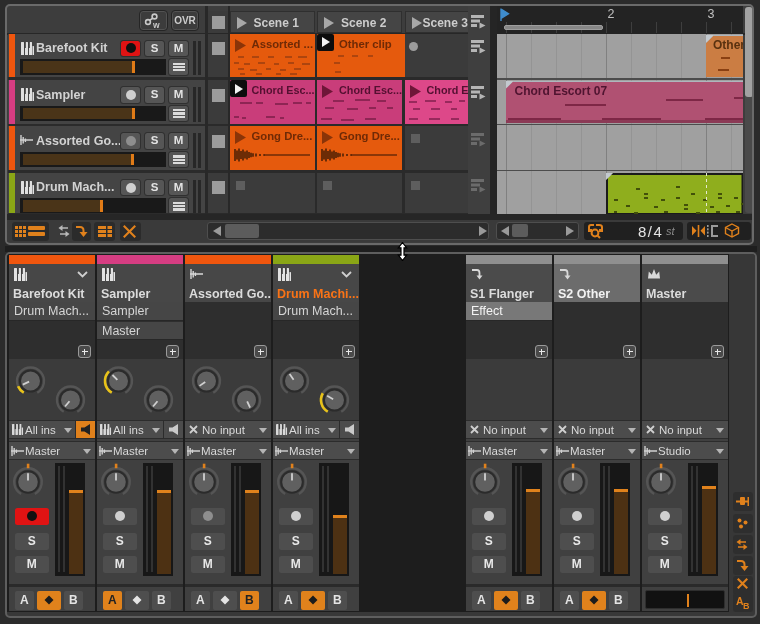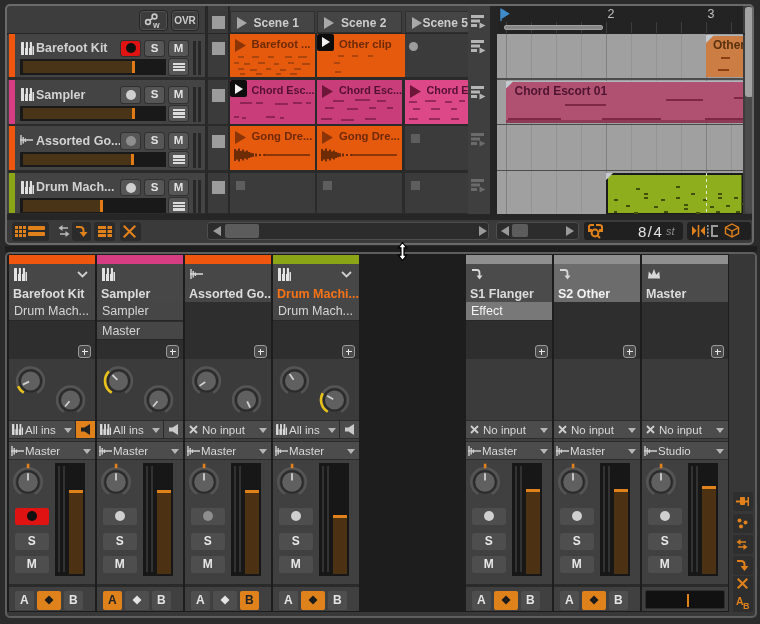--- a/index.html
+++ b/index.html
@@ -169,28 +169,28 @@
     <div class="abs" style="left: 310px; top: 5px; width: 85px; height: 22px; background: rgb(69, 69, 69); border: 1px solid rgb(47, 47, 47); overflow: hidden;">
       <svg style="position: absolute; left: 6px; top: 4.5px; width: 11px; height: 12px;" viewBox="0 0 11 12">
         <path d="M0 0 L10 6 L0 12 Z" fill="#a8a8a8"></path>
       </svg>
       <div class="abs" style="left: 23px; top: 3.5px; font-size: 12px; font-weight: bold; color: rgb(204, 204, 204); white-space: nowrap;">Scene 2</div>
     </div>
     <div class="abs" style="left: 397.5px; top: 5px; width: 85px; height: 22px; background: rgb(69, 69, 69); border: 1px solid rgb(47, 47, 47); overflow: hidden;">
       <svg style="position: absolute; left: 6px; top: 4.5px; width: 11px; height: 12px;" viewBox="0 0 11 12">
         <path d="M0 0 L10 6 L0 12 Z" fill="#a8a8a8"></path>
       </svg>
-      <div class="abs" style="left: 17px; top: 3.5px; font-size: 12px; font-weight: bold; color: rgb(204, 204, 204); white-space: nowrap;">Scene 5</div>
+      <div class="abs" style="left: 17px; top: 3.5px; font-size: 12px; font-weight: bold; color: rgb(204, 204, 204); white-space: nowrap;">Scene 3</div>
     </div>
     <div class="abs" style="left: 222.5px; top: 27.5px; width: 260px; height: 180px; background: rgb(42, 42, 42);"></div>
     <div class="abs" style="left: 222.5px; top: 27.5px; width: 85px; height: 43.5px; background: rgb(229, 90, 13); overflow: hidden;">
       <svg style="position: absolute; left: 5px; top: 5px; width: 12px; height: 13px;" viewBox="0 0 12 13">
         <path d="M0 0 L11 6.5 L0 13 Z" fill="#8a3408"></path>
       </svg>
-      <div class="abs" style="left: 22px; top: 4px; font-size: 11.3px; font-weight: bold; color: rgb(111, 42, 6); white-space: nowrap;">Barefoot ...</div>
+      <div class="abs" style="left: 22px; top: 4px; font-size: 11.3px; font-weight: bold; color: rgb(111, 42, 6); white-space: nowrap;">Assorted ...</div>
       <div class="abs" style="left: 8px; top: 22px; width: 6px; height: 2px; background: rgb(173, 69, 15);"></div>
       <div class="abs" style="left: 22px; top: 22px; width: 7px; height: 2px; background: rgb(173, 69, 15);"></div>
       <div class="abs" style="left: 38px; top: 22px; width: 6px; height: 2px; background: rgb(173, 69, 15);"></div>
       <div class="abs" style="left: 55px; top: 22px; width: 7px; height: 2px; background: rgb(173, 69, 15);"></div>
       <div class="abs" style="left: 68px; top: 22px; width: 9px; height: 2px; background: rgb(173, 69, 15);"></div>
       <div class="abs" style="left: 4px; top: 28px; width: 5px; height: 2px; background: rgb(173, 69, 15);"></div>
       <div class="abs" style="left: 14px; top: 29px; width: 6px; height: 2px; background: rgb(173, 69, 15);"></div>
       <div class="abs" style="left: 28px; top: 28px; width: 7px; height: 2px; background: rgb(173, 69, 15);"></div>
       <div class="abs" style="left: 44px; top: 29px; width: 5px; height: 2px; background: rgb(173, 69, 15);"></div>
       <div class="abs" style="left: 58px; top: 28px; width: 6px; height: 2px; background: rgb(173, 69, 15);"></div>
@@ -402,21 +402,21 @@
         <div class="abs" style="left: 0px; top: 44.7px; width: 246px; height: 1.6px; background: rgb(76, 76, 76);"></div>
         <div class="abs" style="left: 0px; top: 90.2px; width: 246px; height: 1.6px; background: rgb(76, 76, 76);"></div>
         <div class="abs" style="left: 0px; top: 136px; width: 246px; height: 1.6px; background: rgb(76, 76, 76);"></div>
         <div class="abs" style="left: 209.5px; top: 1.5px; width: 37px; height: 42px; background: rgb(203, 125, 67); clip-path: polygon(8px 0px, 100% 0px, 100% 100%, 0px 100%, 0px 8px); border-top: 1px solid rgb(174, 182, 189);">
           <div class="abs" style="left: 7px; top: 2px; font-size: 12px; font-weight: bold; color: rgb(89, 49, 15); white-space: nowrap;">Other</div>
           <div class="abs" style="left: 15px; top: 21px; width: 9px; height: 2px; background: rgb(138, 64, 18);"></div>
           <div class="abs" style="left: 12px; top: 33px; width: 11px; height: 2px; background: rgb(138, 64, 18);"></div>
         </div>
         <div class="abs" style="left: 209.5px; top: 1.5px; width: 8px; height: 8px; background: rgb(195, 201, 207); clip-path: polygon(0px 0px, 100% 0px, 0px 100%);"></div>
         <div class="abs" style="left: 9px; top: 47.5px; width: 237.5px; height: 42px; background: rgb(176, 81, 114); clip-path: polygon(8px 0px, 100% 0px, 100% 100%, 0px 100%, 0px 8px); border-bottom: 3px solid rgb(140, 58, 86); border-top: 1px solid rgb(174, 182, 189);">
-          <div class="abs" style="left: 9px; top: 2px; font-size: 12px; font-weight: bold; color: rgb(79, 20, 48); white-space: nowrap;">Chord Escort 01</div>
+          <div class="abs" style="left: 9px; top: 2px; font-size: 12px; font-weight: bold; color: rgb(79, 20, 48); white-space: nowrap;">Chord Escort 07</div>
           <div class="abs" style="left: 59px; top: 22px; width: 41px; height: 2px; background: rgb(126, 39, 70);"></div>
           <div class="abs" style="left: 160px; top: 17px; width: 37px; height: 2px; background: rgb(126, 39, 70);"></div>
           <div class="abs" style="left: 228px; top: 15px; width: 10px; height: 2px; background: rgb(126, 39, 70);"></div>
           <div class="abs" style="left: 2px; top: 36px; width: 53px; height: 2px; background: rgb(126, 39, 70);"></div>
           <div class="abs" style="left: 96px; top: 36px; width: 59px; height: 2px; background: rgb(126, 39, 70);"></div>
           <div class="abs" style="left: 199px; top: 36px; width: 39px; height: 2px; background: rgb(126, 39, 70);"></div>
         </div>
         <div class="abs" style="left: 9px; top: 47.5px; width: 8px; height: 8px; background: rgb(195, 201, 207); clip-path: polygon(0px 0px, 100% 0px, 0px 100%);"></div>
         <div class="abs" style="left: 109.5px; top: 139.5px; width: 137px; height: 42px; background: rgb(143, 174, 29); clip-path: polygon(7px 0px, 100% 0px, 100% 100%, 0px 100%, 0px 7px); box-shadow: rgb(27, 27, 27) 0px 0px 0px 1.5px inset;">
           <div class="abs" style="left: 0px; top: 0px; width: 137px; height: 2px; background: rgb(27, 27, 27);"></div>

